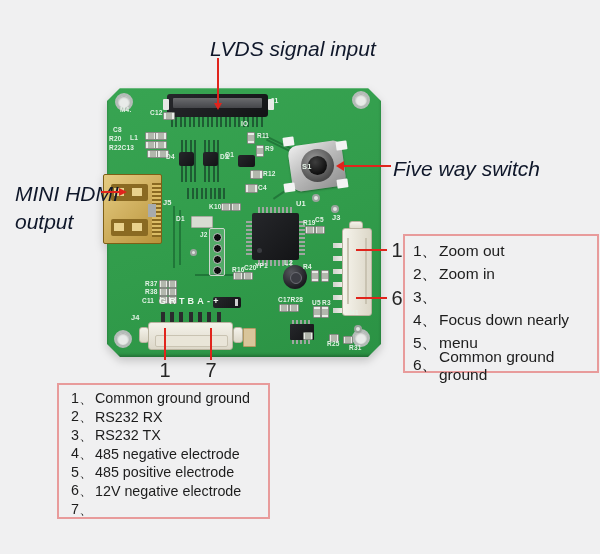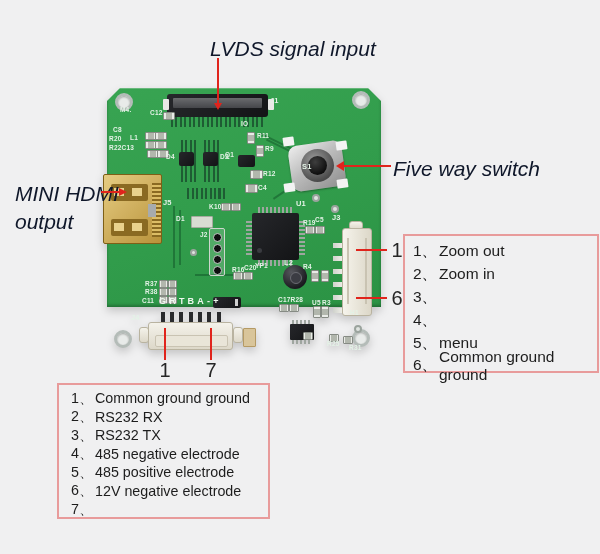--- a/index.html
+++ b/index.html
@@ -5,21 +5,21 @@
   html,body{margin:0;padding:0;}
   body{
     width:600px;height:554px;position:relative;overflow:hidden;
     background:#f0f0f1;
     font-family:"Liberation Sans",sans-serif;
   }
   .abs{position:absolute;}
   
   .board-wrap{position:absolute;left:107px;top:88px;width:274px;height:269px;filter:drop-shadow(0 4px 4px rgba(0,0,0,.18));}
   .board{
-    position:absolute;left:0;top:0;width:274px;height:219px;
+    position:absolute;left:0;top:0;width:274px;height:269px;
     background:linear-gradient(160deg,#38a452 0%,#319c4b 55%,#2b9244 100%);
     clip-path:polygon(13px 0,261px 0,274px 13px,274px 256px,261px 269px,13px 269px,0 256px,0 13px);
     box-shadow:inset 0 1px 0 rgba(255,255,255,.25), inset 0 -2px 3px rgba(0,0,0,.25);
   }
   .hole{position:absolute;width:18px;height:18px;border-radius:50%;background:#e8ebe9;border:3px solid #b4bcb8;box-sizing:border-box;box-shadow:inset 0 1px 2px rgba(0,0,0,.3);}
   .trace{position:absolute;background:rgba(13,75,36,.45);}
   .sk{position:absolute;font-size:6.5px;font-weight:bold;color:#e3f2e6;line-height:1;letter-spacing:.2px;white-space:nowrap;}
   .sk-lg{font-size:7.5px;}
   .grtba{font-size:9px;letter-spacing:3.2px;color:#eef7ef;}
   .smd{position:absolute;width:10px;height:6px;border:.5px solid #868b84;border-radius:1px;
@@ -263,20 +263,21 @@
       </div>
     <div class="lrow">
         <span class="lnum">2、</span>
         <span>Zoom in</span>
       </div>
     <div class="lrow">
         <span class="lnum">3、</span>
       </div>
     <div class="lrow">
         <span class="lnum">4、</span>
+        <span>Focus down nearly</span>
       </div>
     <div class="lrow">
         <span class="lnum">5、</span>
         <span>menu</span>
       </div>
     <div class="lrow">
         <span class="lnum">6、</span>
         <span>Common ground ground</span>
       </div>
   </div>

